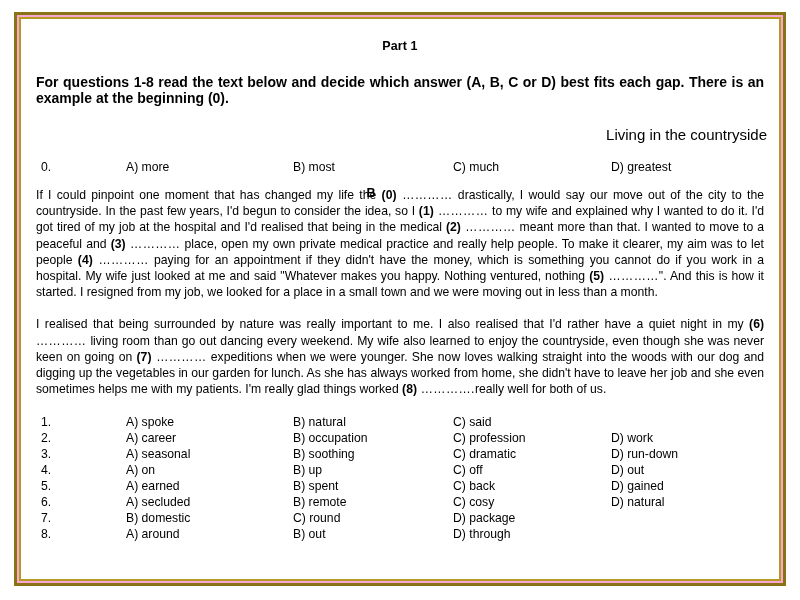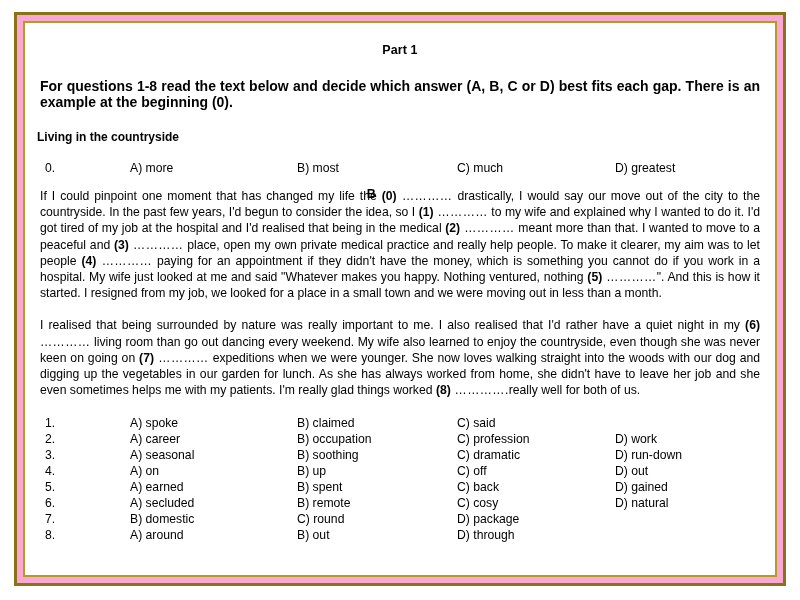--- a/index.html
+++ b/index.html
@@ -23,21 +23,21 @@
     width: 772px;
     height: 574px;
     box-sizing: border-box;
     border: 3px solid #8a7216;
     background: #ffffff;
   }
   #page-frame-inner {
     position: absolute;
     left: 0; top: 0; right: 0; bottom: 0;
     box-sizing: border-box;
-    border: 6px solid #f9a8d4;
+    border: 2px solid #f9a8d4;
     background: #ffffff;
     padding-left: 7px;
   }
   #page-frame-inner2 {
     position: absolute;
     left: 0; top: 0; right: 0; bottom: 0;
     box-sizing: border-box;
     border: 2px solid #b59a24;
     background: #ffffff;
   }
@@ -71,23 +71,23 @@
 
   .instructions {
     font-weight: bold;
     font-size: 14px;
     line-height: 16px;
     text-align: justify;
     margin: 21px 3px 0 3px;
   }
 
   .text-title {
-    text-align: left;
-    font-weight: bold;
-    font-size: 12px;
+    text-align: right;
+    font-weight: normal;
+    font-size: 15px;
     margin: 20px 0 0 0;
   }
 
   
   .opt-row {
     display: grid;
     grid-template-columns: 85px 167px 160px 158px 1fr;
     font-size: 12.2px;
     line-height: 16px;
     margin: 0 0 0 8px;
@@ -156,21 +156,21 @@
      </div>
 
      <p class="passage"><span>If I could pinpoint one moment that has changed my life the </span><span class="gapnum">(0)</span><span class="filled-answer"><span>B</span></span><span class="dots"> …………</span><span> drastically, I would say our move out of the city to the countryside. In the past few years, I'd begun to consider the idea, so I </span><span class="gapnum">(1)</span><span class="dots"> …………</span><span> to my wife and explained why I wanted to do it. I'd got tired of my job at the hospital and I'd realised that being in the medical </span><span class="gapnum">(2)</span><span class="dots"> …………</span><span> meant more than that. I wanted to move to a peaceful and </span><span class="gapnum">(3)</span><span class="dots"> …………</span><span> place, open my own private medical practice and really help people. To make it clearer, my aim was to let people </span><span class="gapnum">(4)</span><span class="dots"> …………</span><span> paying for an appointment if they didn't have the money, which is something you cannot do if you work in a hospital. My wife just looked at me and said "Whatever makes you happy. Nothing ventured, nothing </span><span class="gapnum">(5)</span><span class="dots"> …………</span><span>". And this is how it started. I resigned from my job, we looked for a place in a small town and we were moving out in less than a month.</span></p>
 
      <p class="passage second"><span>I realised that being surrounded by nature was really important to me. I also realised that I'd rather have a quiet night in my </span><span class="gapnum">(6)</span><span class="dots"> …………</span><span> living room than go out dancing every weekend. My wife also learned to enjoy the countryside, even though she was never keen on going on </span><span class="gapnum">(7)</span><span class="dots"> …………</span><span> expeditions when we were younger. She now loves walking straight into the woods with our dog and digging up the vegetables in our garden for lunch. As she has always worked from home, she didn't have to leave her job and she even sometimes helps me with my patients. I'm really glad things worked </span><span class="gapnum">(8)</span><span class="dots"> ………….</span><span>really well for both of us.</span></p>
 
      <div class="questions">
        <div class="opt-row">
          <span class="opt-num">1.</span>
          <span class="opt-cell">A) spoke</span>
-         <span class="opt-cell">B) claimed</span>
+         <span class="opt-cell">B) natural</span>
          <span class="opt-cell">C) said</span>
        </div>
        <div class="opt-row">
          <span class="opt-num">2.</span>
          <span class="opt-cell">A) career</span>
          <span class="opt-cell">B) occupation</span>
          <span class="opt-cell">C) profession</span>
          <span class="opt-cell">D) work</span>
        </div>
        <div class="opt-row">

